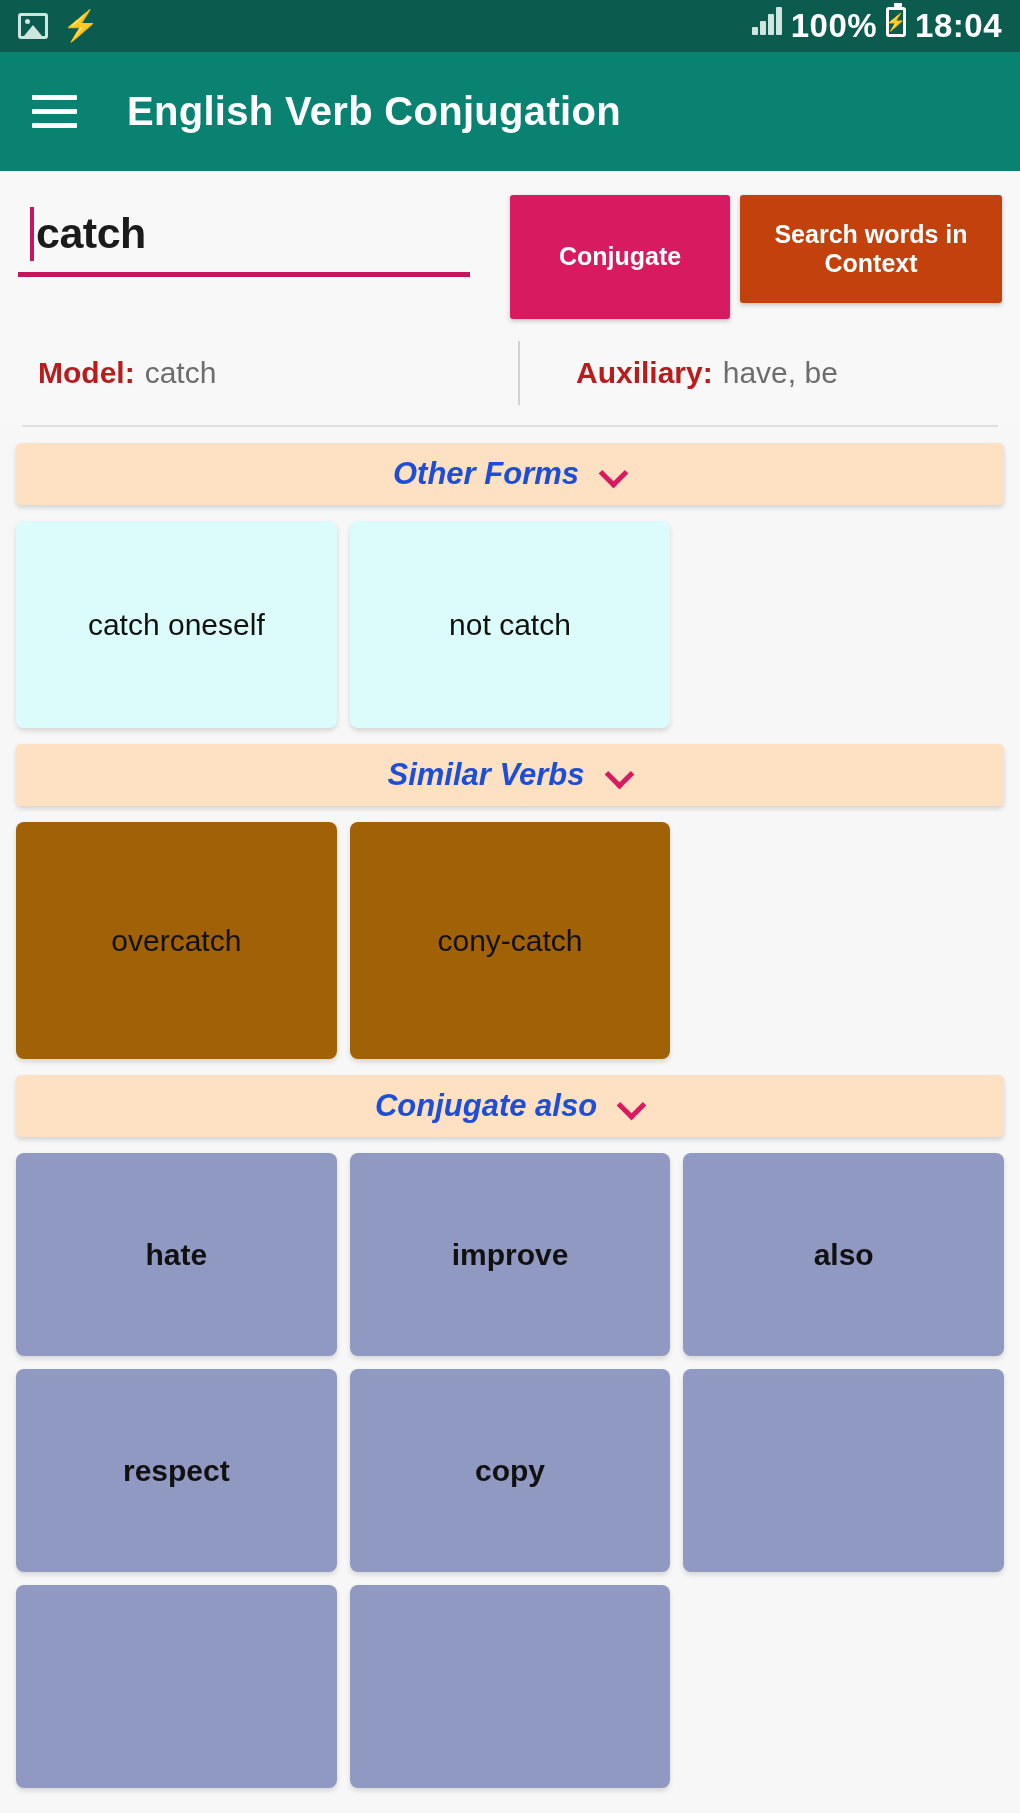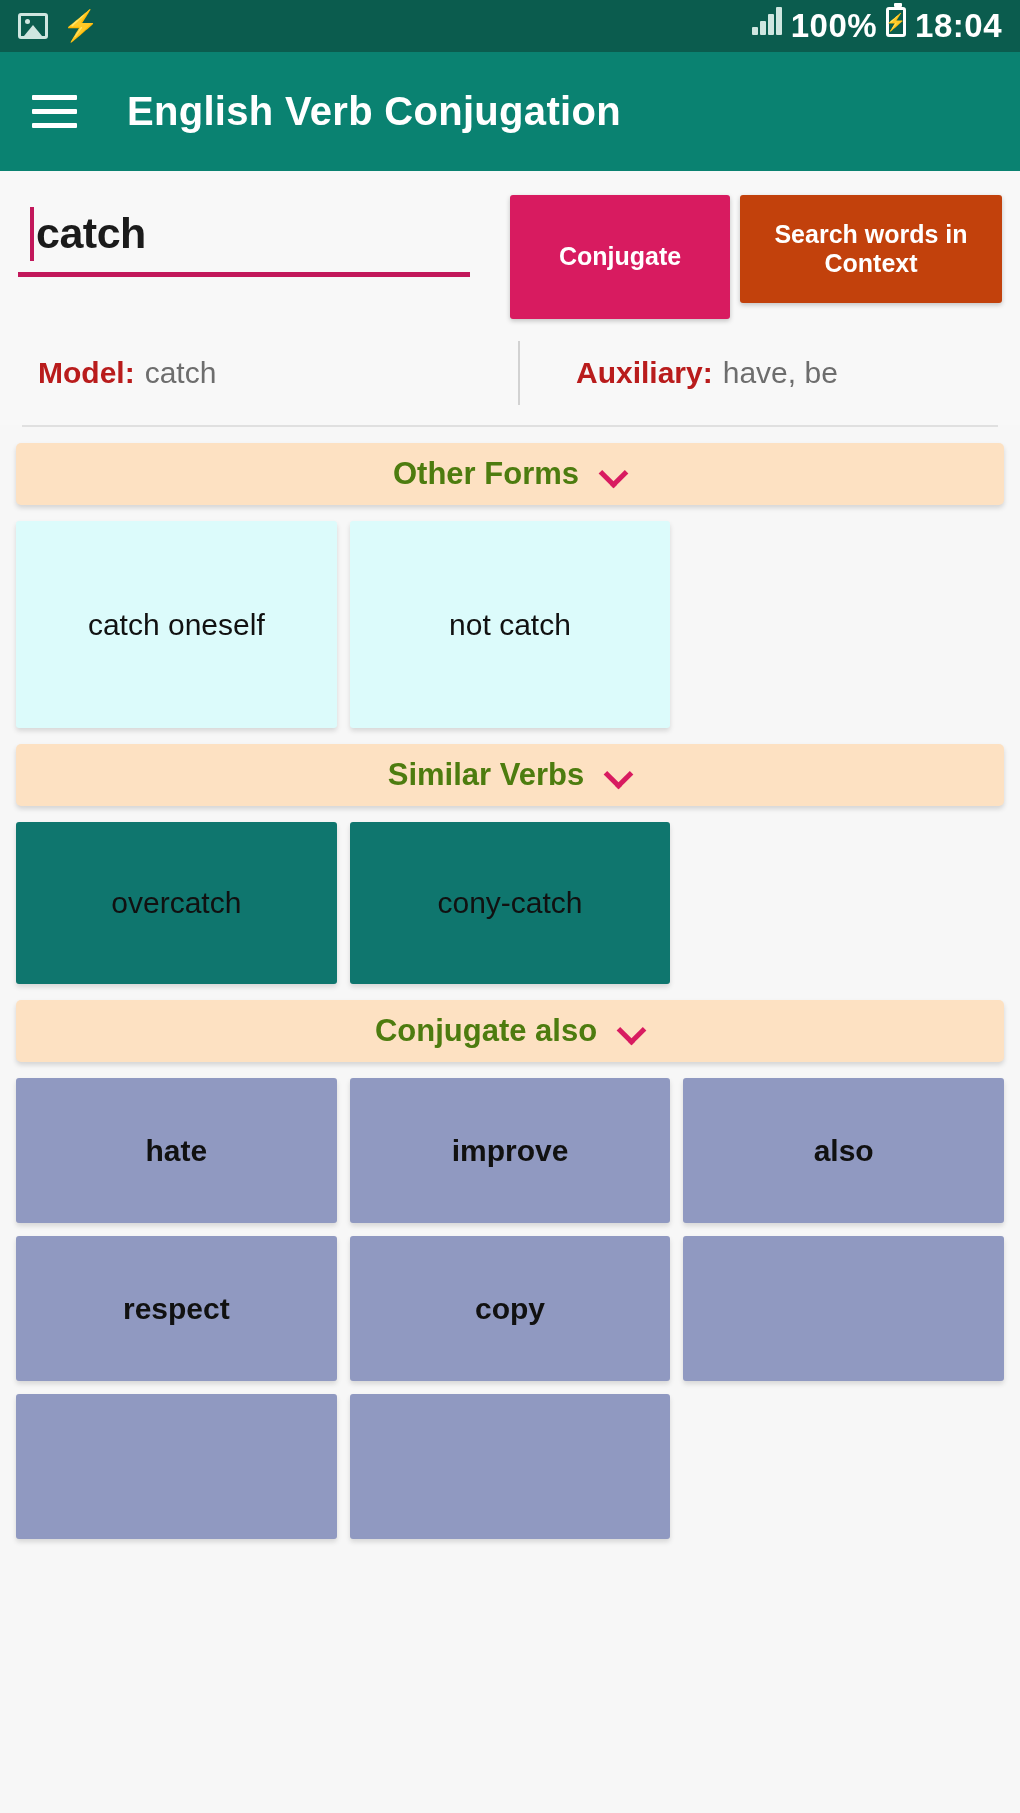--- a/index.html
+++ b/index.html
@@ -223,23 +223,24 @@
     border-radius: 5px;
     height: 62px;
     display: flex;
     align-items: center;
     justify-content: center;
     gap: 22px;
     box-shadow: 0 3px 5px rgba(0,0,0,0.14);
     cursor: pointer;
   }
   .section-title {
-    color: #4d7c0f;
+    color: #1d4ed8;
     font-size: 31px;
     font-weight: bold;
+    font-style: italic;
   }
   .chevron {
     width: 26px; height: 26px;
     position: relative;
   }
   .chevron::before {
     content: "";
     position: absolute;
     left: 2px; top: 2px;
     width: 16px; height: 16px;
@@ -249,42 +250,42 @@
   }
 
   
   .grid {
     display: grid;
     gap: 13px;
     padding: 16px 16px 0 16px;
   }
   .grid-3 { grid-template-columns: repeat(3, 1fr); }
   .card {
-    border-radius: 3px;
+    border-radius: 8px;
     display: flex;
     align-items: center;
     justify-content: center;
     font-size: 30px;
     color: #111111;
     text-align: center;
     cursor: pointer;
     box-shadow: 0 3px 5px rgba(0,0,0,0.13);
     padding: 23px;
   }
   .card-otherform {
     background: #dcfbfb;
     height: 207px;
   }
   .card-similar {
-    background: #0f766e;
-    height: 162px;
+    background: #a16207;
+    height: 237px;
   }
   .card-conjugate {
     background: #9099c1;
-    height: 145px;
+    height: 203px;
     font-weight: bold;
   }
   .card-blank { visibility: hidden; }
 </style>
 </head>
 <body>
 
 <div class="status-bar">
   <div class="status-left">
     <span class="icon-image"></span>

